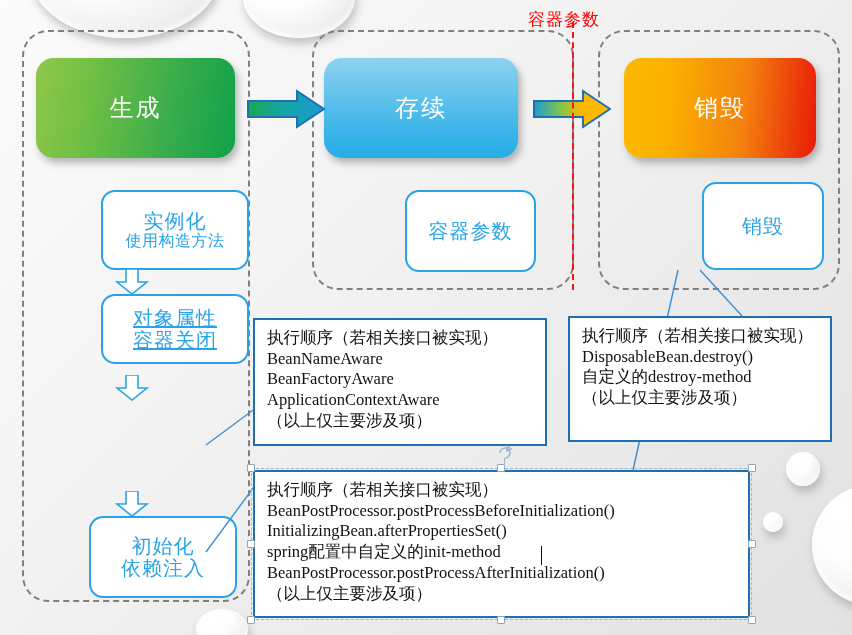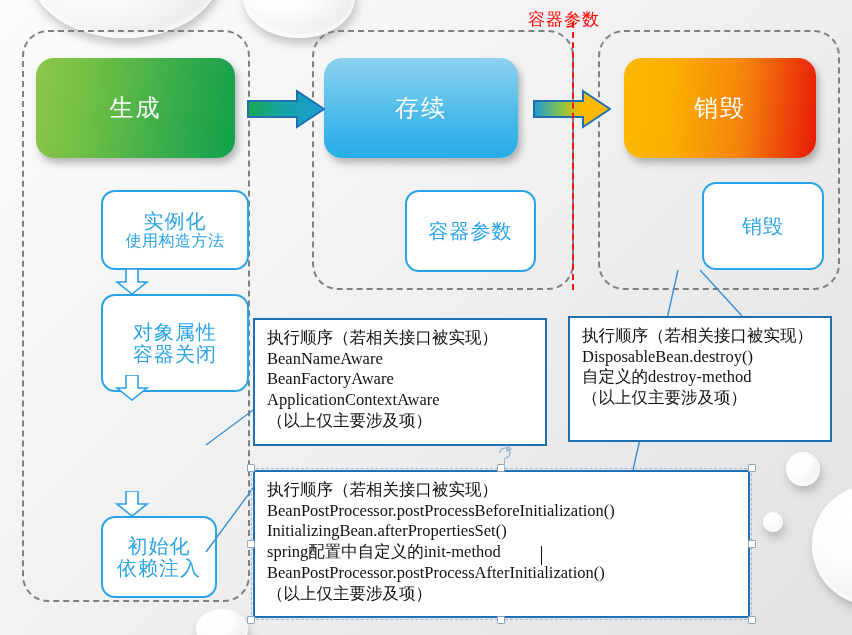--- a/index.html
+++ b/index.html
@@ -97,23 +97,23 @@
     align-items: center; justify-content: center;
     text-align: center;
     line-height: 1.12;
     margin-left: 43px;
   }
   .step .l1 { font-size: 20px; letter-spacing: 1px; }
   .step .l2 { font-size: 16px; letter-spacing: 0.5px; text-align: right; }
   .step .mono { font-family: "Liberation Mono", monospace; font-size: 18px; letter-spacing: 1px; }
 
   #step-instantiate { left: 58px;  top: 190px; width: 148px; height: 80px; }
-  #step-inject      { left: 58px;  top: 294px; width: 148px; height: 98px; }
+  #step-inject      { left: 58px;  top: 294px; width: 148px; height: 70px; text-decoration: underline; }
   #step-aware       { left: 58px;  top: 400px; width: 148px; height: 92px; }
-  #step-init        { left: 58px;  top: 516px; width: 116px; height: 82px; }
+  #step-init        { left: 46px;  top: 516px; width: 148px; height: 82px; }
   #step-normal      { left: 362px; top: 190px; width: 131px; height: 82px; }
   #step-destroyed   { left: 659px; top: 182px; width: 122px; height: 88px; }
 
   
   .down-arrow { position: absolute; width: 34px; height: 26px; left: 115px; }
   #da1 { top: 269px; }
   #da2 { top: 375px; }
   #da3 { top: 491px; }
 
   

